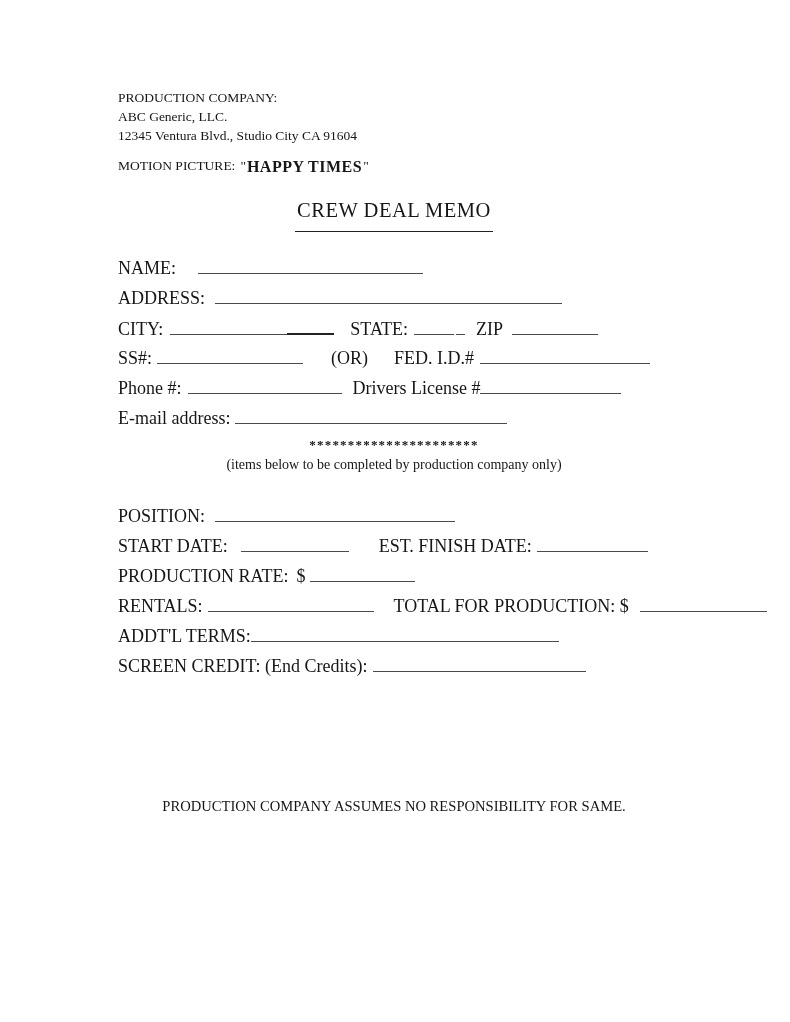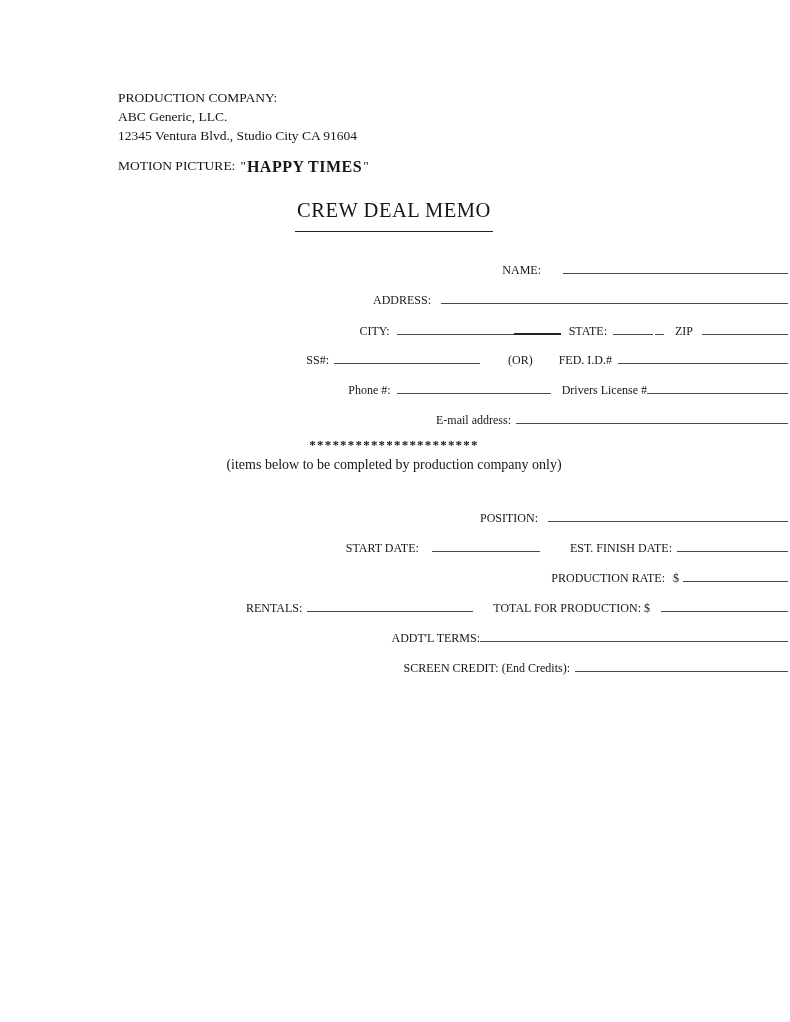--- a/index.html
+++ b/index.html
@@ -38,25 +38,24 @@
     display: inline-block;
     border-bottom: 1.6px solid #222;
     padding: 0 2px 9px 2px;
     letter-spacing: 0.5px;
   }
   .rows-block-1 { margin-top: 32px; }
   .row {
     display: flex;
     align-items: baseline;
     margin-left: 118px;
-    font-size: 12px;
+    font-size: 18px;
     height: 17px;
     margin-bottom: 13px;
     white-space: nowrap;
-    justify-content: flex-end;
   }
   .blank {
     display: inline-block;
     height: 16px;
     border-bottom: 1px solid #4a4a4a;
   }
   .blank.bold { border-bottom: 2.2px solid #222; }
   .sep-stars {
     margin-top: 8px;
     text-align: center;
@@ -110,21 +109,21 @@
 
     <div class="row">
       <span>ADDRESS:</span>
       <span class="blank" style="margin-left:10px;width:347px"></span>
     </div>
 
     <div class="row">
       <span>CITY:</span>
       <span class="blank" style="margin-left:7px;width:117px"></span>
       <span class="blank bold" style="width:47px"></span>
-      <span style="margin-left:8px">STATE:</span>
+      <span style="margin-left:16px">STATE:</span>
       <span class="blank" style="margin-left:6px;width:40px"></span>
       <span class="blank" style="margin-left:2px;width:9px"></span>
       <span style="margin-left:11px">ZIP</span>
       <span class="blank" style="margin-left:9px;width:86px"></span>
     </div>
 
     <div class="row">
       <span>SS#:</span>
       <span class="blank" style="margin-left:5px;width:146px"></span>
       <span style="margin-left:28px">(OR)</span>
@@ -182,15 +181,16 @@
     </div>
 
     <div class="row">
       <span>SCREEN CREDIT: (End Credits):</span>
       <span class="blank" style="margin-left:5px;width:213px"></span>
     </div>
 
   </div>
 
   <div class="footer-statement">
+    <div>PRODUCTION COMPANY ASSUMES NO RESPONSIBILITY FOR SAME.</div>
   </div>
 
 </div>
 
 </body></html>

